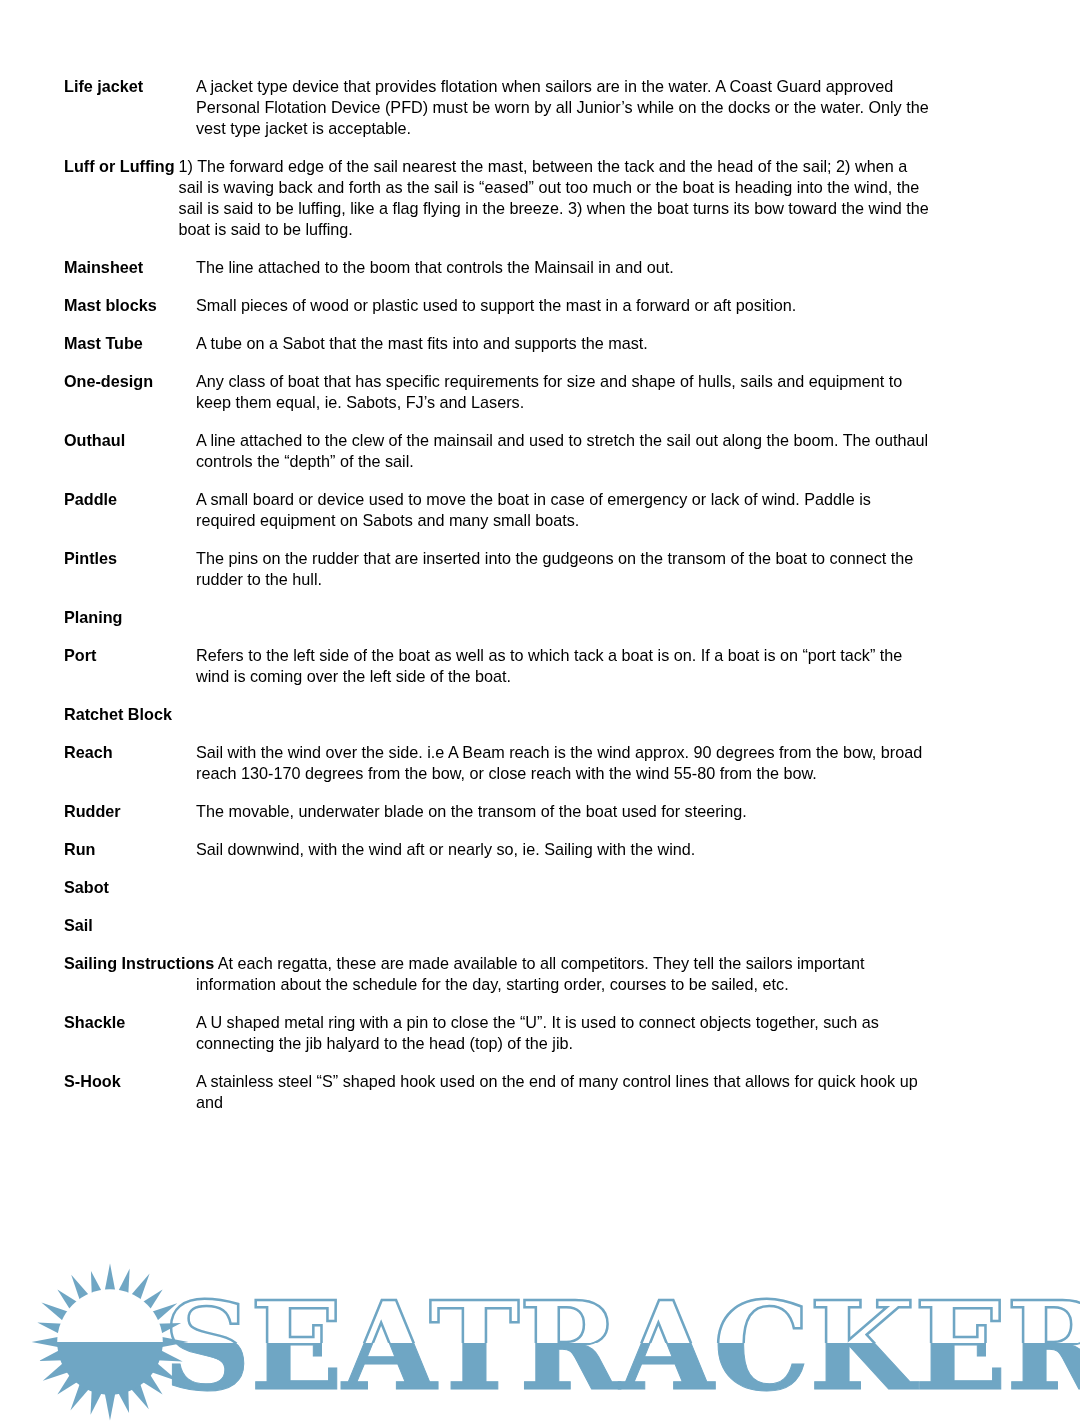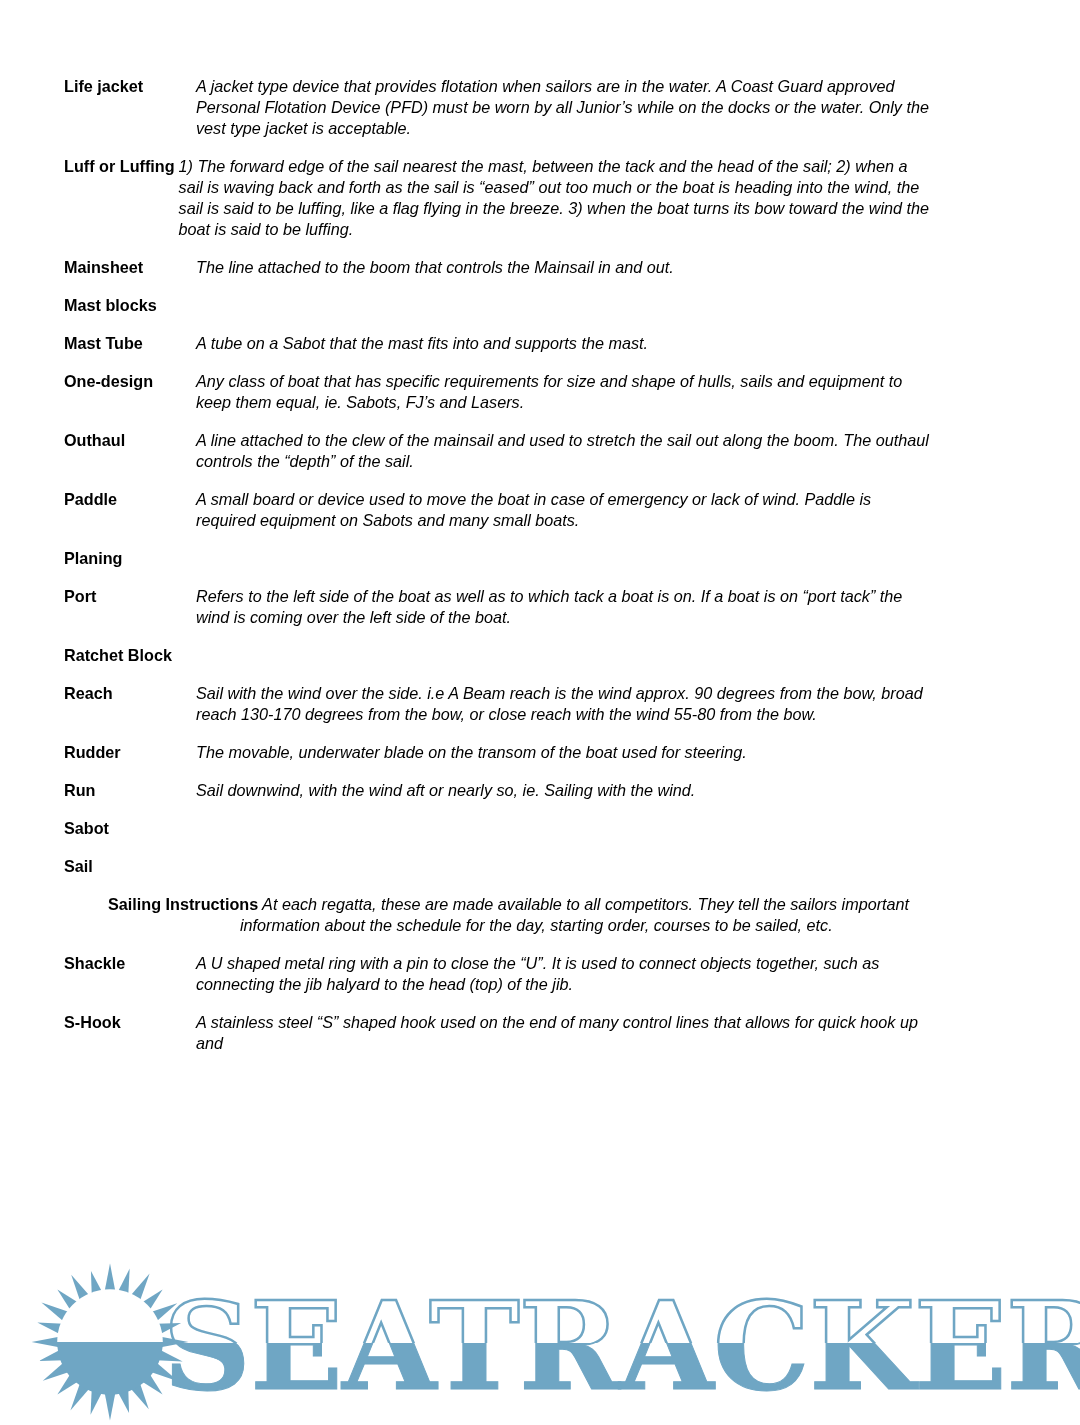--- a/index.html
+++ b/index.html
@@ -79,31 +79,29 @@
     font-weight: bold;
     font-size: 16.2px;
     line-height: 21px;
     white-space: nowrap;
   }
   .entry .definition {
     flex: 1 1 auto;
     font-size: 16.2px;
     line-height: 21px;
     text-align: left;
-    font-style: italic;
   }
   
   .entry.wide-term .term {
     width: auto;
     padding-right: 4px;
   }
   
   .entry.inline-term {
     display: block;
-    margin-left: 44px;
   }
   .entry.inline-term .term {
     display: inline;
     width: auto;
   }
   .entry.inline-term .definition {
     display: inline;
   }
   .entry.inline-term .hang {
     display: block;
@@ -242,20 +240,21 @@
     </div>
 
     <div class="entry">
       <div class="term">Mainsheet</div>
       <div class="definition">The line attached to the boom that controls the Mainsail in and out.</div>
     </div>
 
 
     <div class="entry">
       <div class="term">Mast blocks</div>
+      <div class="definition">Small pieces of wood or plastic used to support the mast in a forward or aft position.</div>
     </div>
 
     <div class="entry">
       <div class="term">Mast Tube</div>
       <div class="definition">A tube on a Sabot that the mast fits into and supports the mast.</div>
     </div>
 
     <div class="entry">
       <div class="term">One-design</div>
       <div class="definition">Any class of boat that has specific requirements for size and shape of hulls, sails and equipment to keep them equal, ie. Sabots, FJ’s and Lasers.</div>
@@ -264,20 +263,24 @@
     <div class="entry">
       <div class="term">Outhaul</div>
       <div class="definition"> A line attached to the clew of the mainsail and used to stretch the sail out along the boom.  The outhaul controls the “depth” of the sail.</div>
     </div>
 
     <div class="entry">
       <div class="term">Paddle</div>
       <div class="definition">A small board or device used to move the boat in case of emergency or lack of wind. Paddle is required equipment on Sabots and many small boats.</div>
     </div>
 
+    <div class="entry">
+      <div class="term">Pintles</div>
+      <div class="definition">The pins on the rudder that are inserted into the gudgeons on the transom of the boat to connect the rudder to the hull.</div>
+    </div>
 
     <div class="entry">
       <div class="term">Planing</div>
     </div>
 
     <div class="entry">
       <div class="term">Port</div>
       <div class="definition">Refers to the left side of the boat as well as to which tack a boat is on. If a boat is on “port tack” the wind is coming over the left side of the boat.</div>
     </div>
 

